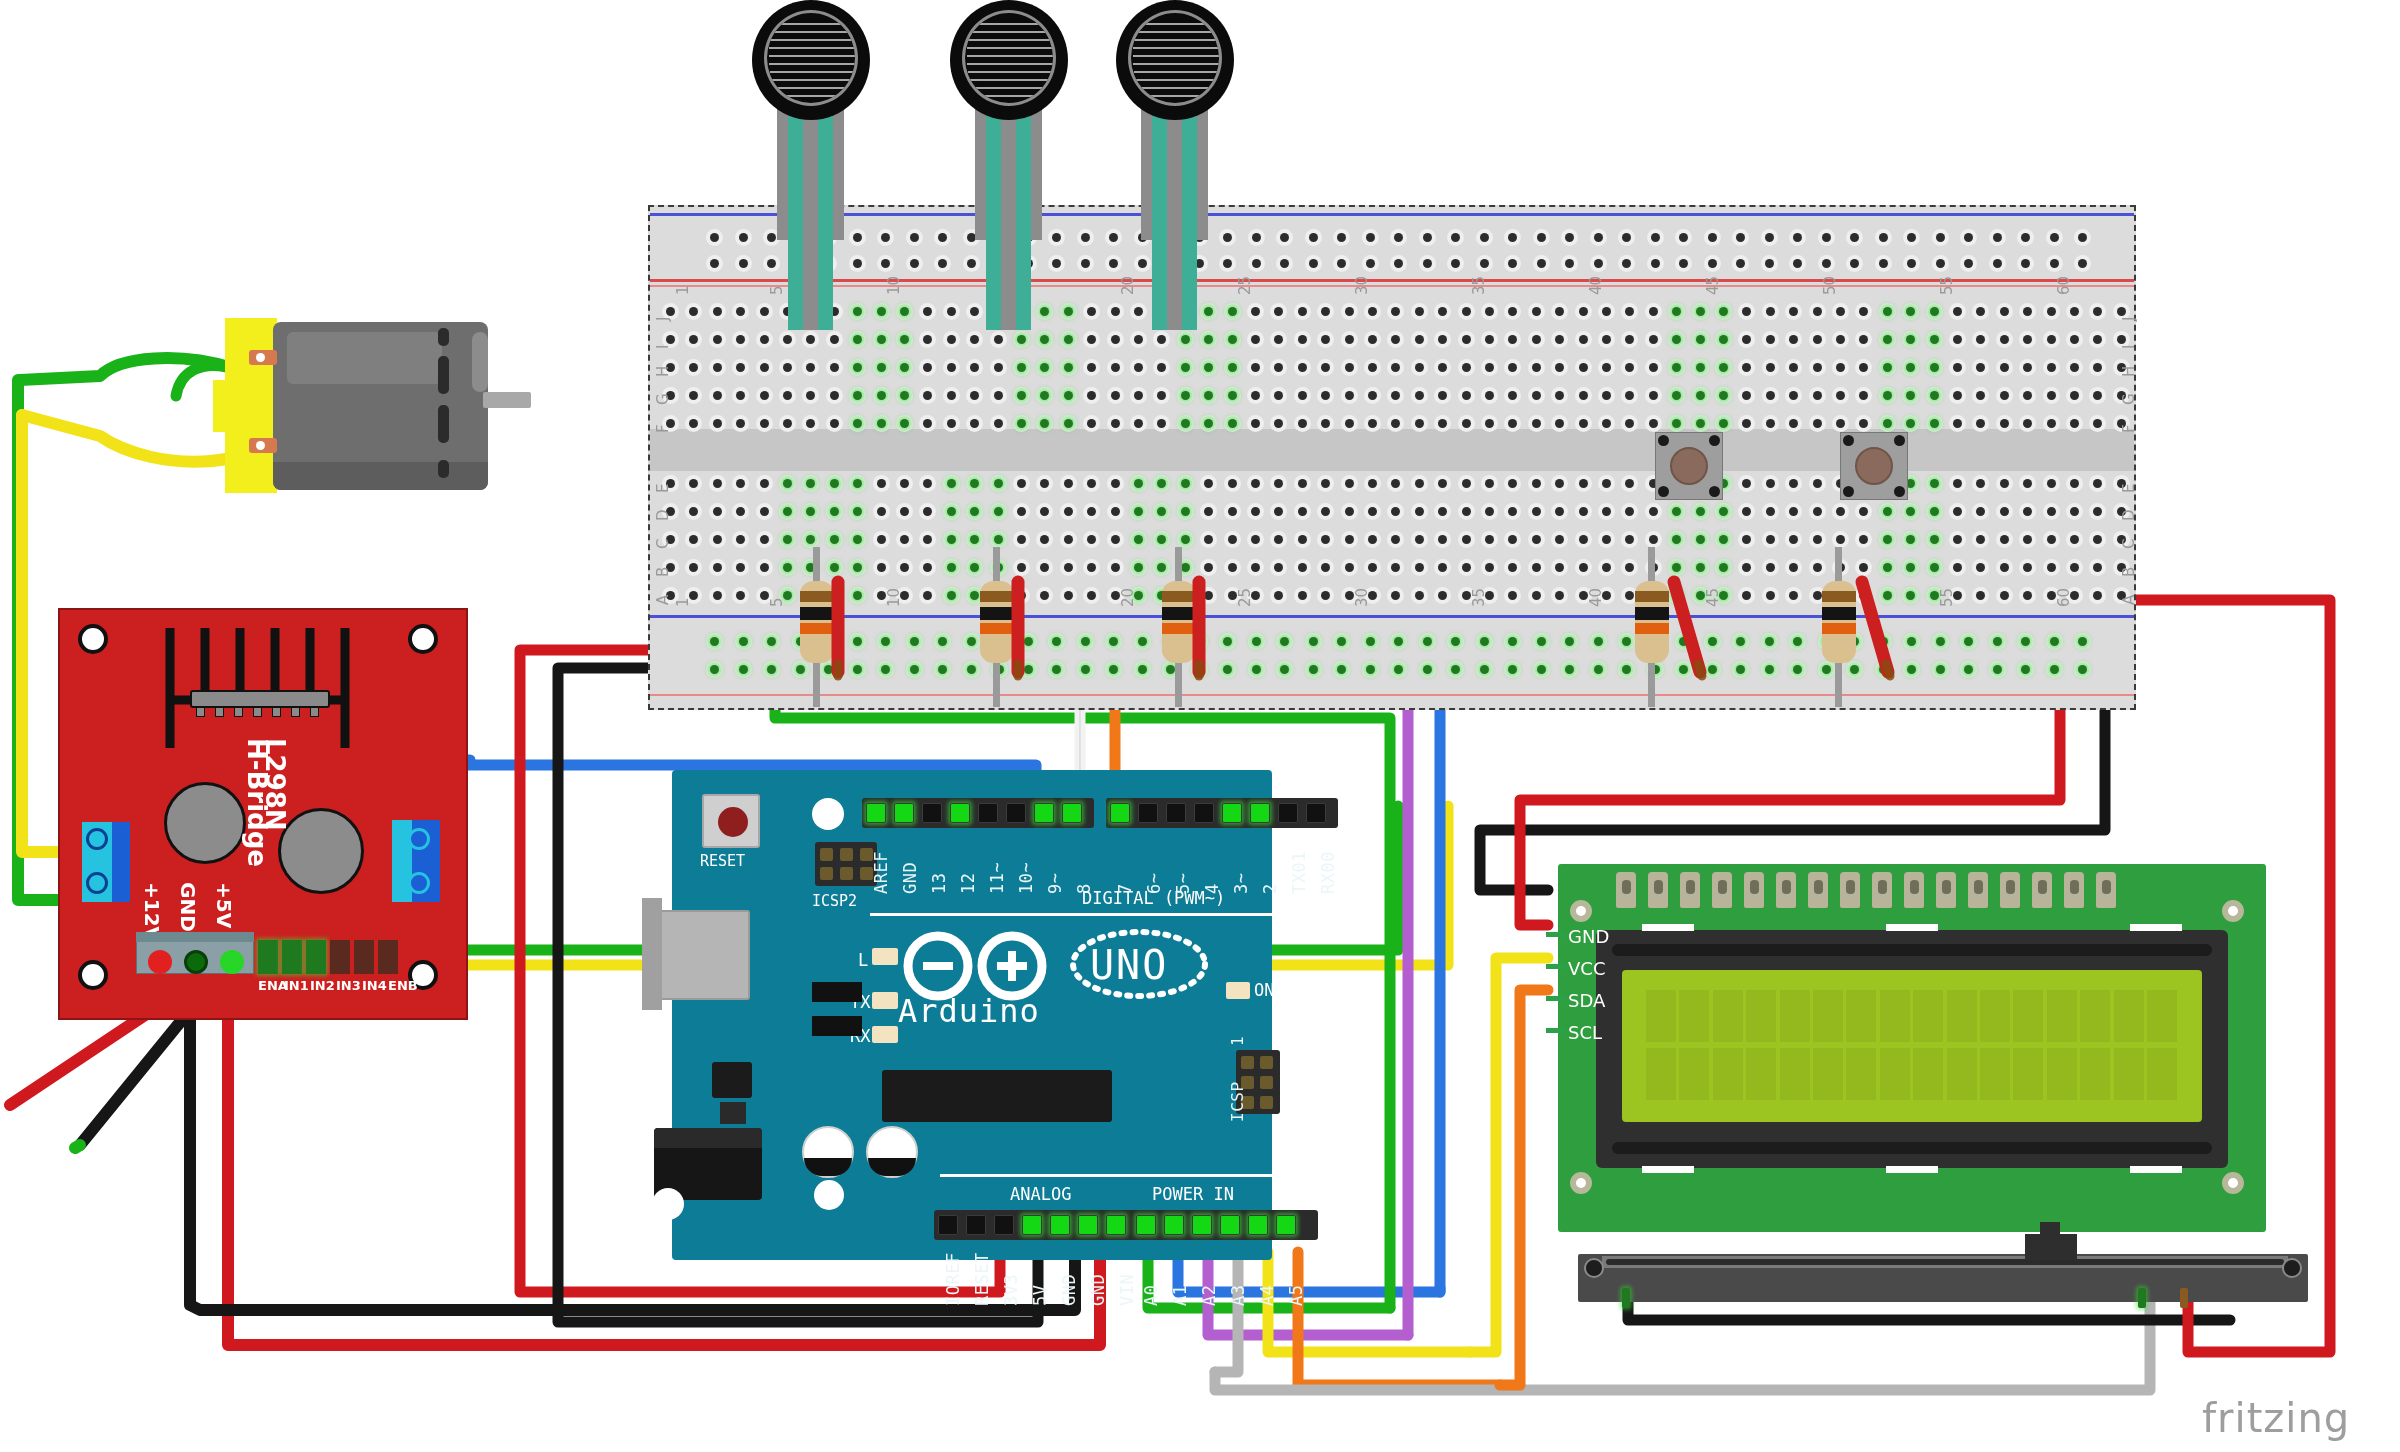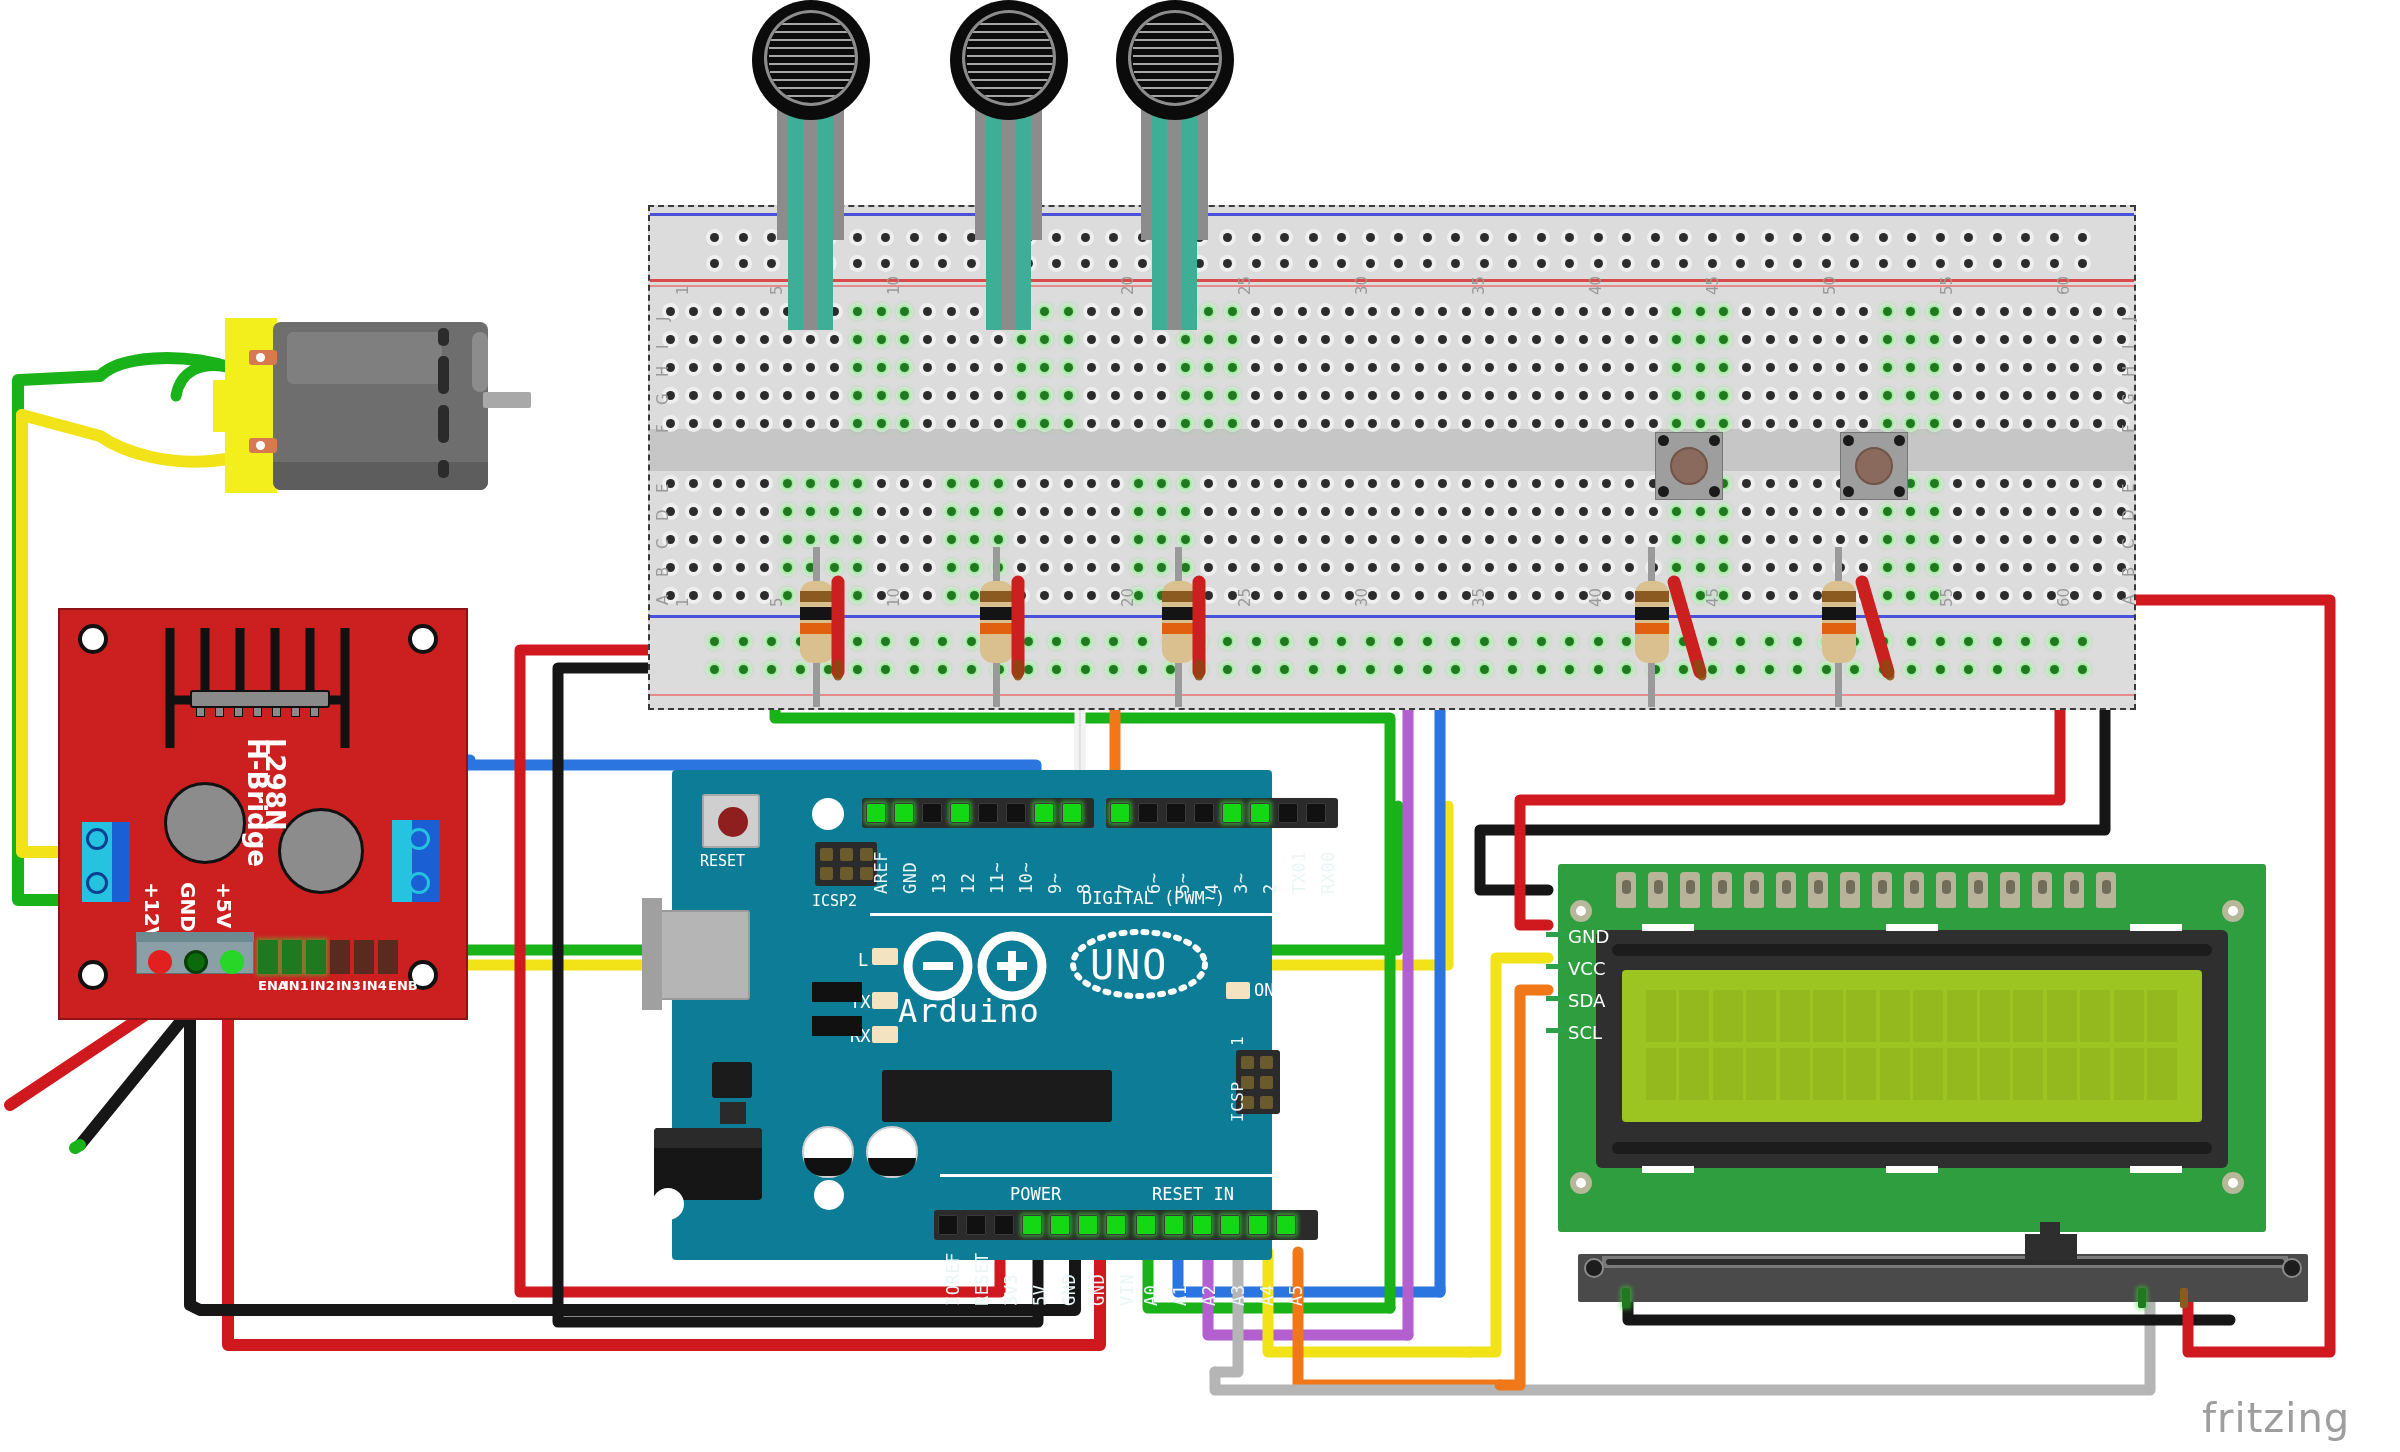--- a/index.html
+++ b/index.html
@@ -2236,39 +2236,39 @@
       </div>
     <div id="pwr-lbls">
         <div class="pin-lbl" style="left: 271px; top: 536px;">IOREF</div>
         <div class="pin-lbl" style="left: 300px; top: 536px;">RESET</div>
         <div class="pin-lbl" style="left: 329px; top: 536px;">3V3</div>
         <div class="pin-lbl" style="left: 358px; top: 536px;">5V</div>
         <div class="pin-lbl" style="left: 387px; top: 536px;">GND</div>
         <div class="pin-lbl" style="left: 416px; top: 536px;">GND</div>
         <div class="pin-lbl" style="left: 445px; top: 536px;">VIN</div>
       </div>
-    <div class="ard-txt" style="left:338px; top:414px; font-size:17px;">POWER</div>
+    <div class="ard-txt" style="left:338px; top:414px; font-size:17px;">ANALOG</div>
 
     <div class="ard-hdr" id="ana-hdr" style="left:460px; top:440px; width:186px; height:30px;">
         <div class="ard-pin lit"></div>
         <div class="ard-pin lit"></div>
         <div class="ard-pin lit"></div>
         <div class="ard-pin lit"></div>
         <div class="ard-pin lit"></div>
         <div class="ard-pin lit"></div>
       </div>
     <div id="ana-lbls">
         <div class="pin-lbl" style="left: 469px; top: 536px;">A0</div>
         <div class="pin-lbl" style="left: 498px; top: 536px;">A1</div>
         <div class="pin-lbl" style="left: 527px; top: 536px;">A2</div>
         <div class="pin-lbl" style="left: 556px; top: 536px;">A3</div>
         <div class="pin-lbl" style="left: 585px; top: 536px;">A4</div>
         <div class="pin-lbl" style="left: 614px; top: 536px;">A5</div>
       </div>
-    <div class="ard-txt" style="left:480px; top:414px; font-size:17px;">RESET IN</div>
+    <div class="ard-txt" style="left:480px; top:414px; font-size:17px;">POWER IN</div>
     <div class="white-bar" style="left:268px; top:404px; width:380px;"></div>
   </div>
 
   <div class="lcd" style="left:1558px; top:864px; width:708px; height:368px;">
 
     <div id="lcd-pins" style="position:absolute; left:58px; top:8px;">
         <div class="lcd-pin" style="left: 0px; top: 0px; width: 20px; height: 36px;">
           <div style="position: absolute; left: 6px; top: 8px; width: 9px; height: 14px; border-radius: 4px; background: rgb(110, 110, 90);"></div>
         </div>
         <div class="lcd-pin" style="left: 32px; top: 0px; width: 20px; height: 36px;">

